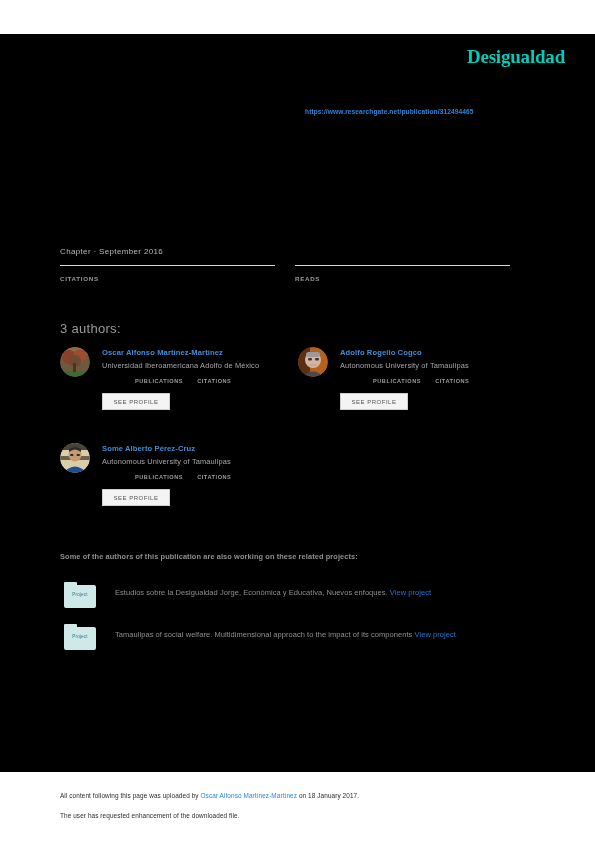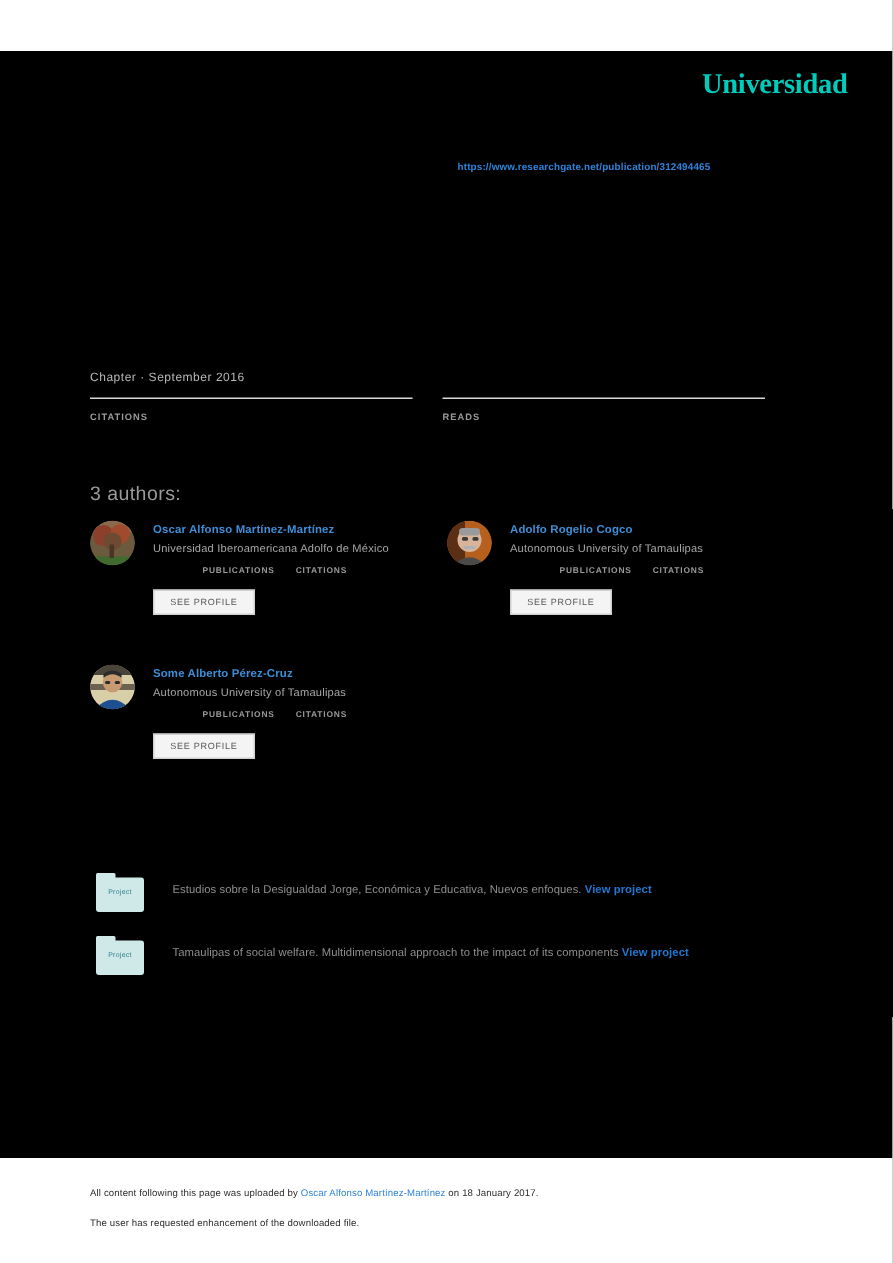--- a/index.html
+++ b/index.html
@@ -100,39 +100,39 @@
     background:#cfe9e9; border-radius:0 2px 2px 2px;
   }
   .proj-icon .glyph {
     position:absolute; left:0; top:10px; width:32px;
     text-align:center; font-size:4.6px; color:#2c7d8c; letter-spacing:0.2px;
   }
   .proj-text {
     position:absolute; left:51px; top:4px; width:405px;
     font-size:7.5px; color:#8f8f8f; line-height:13.5px; letter-spacing:0.05px;
   }
-  .proj-text .view-link { color:#1f78d1; font-weight:bold; }
+  .proj-text .view-link { color:#1f78d1; font-weight:normal; }
 
   
   .footer-line {
     position:absolute; left:60px;
     font-size:6.4px; color:#2b2b2b; letter-spacing:0.1px; white-space:nowrap;
   }
   .footer-line.l1 { top:792px; }
   .footer-line.l2 { top:812px; }
   .footer-line .uploader { color:#2e83d8; }
 </style>
 </head>
 <body>
 
 <div class="page">
 
   <div class="dark-region"></div>
 
-  <div class="rg-logo">Universidad</div>
+  <div class="rg-logo">Desigualdad</div>
 
   <div class="pub-url">https://www.researchgate.net/publication/312494465</div>
 
   <div class="chapter-line">Chapter · September 2016</div>
 
   <div class="stat-block left">
     <div class="stat-rule"></div>
     <div class="stat-label">CITATIONS</div>
   </div>
 
@@ -222,20 +222,21 @@
     </div>
     <div class="name">Some Alberto Pérez-Cruz</div>
     <div class="affil">Autonomous University of Tamaulipas</div>
     <div class="metrics">
       <span class="m-label">PUBLICATIONS</span>
       <span class="m-label">CITATIONS</span>
     </div>
     <div class="see-profile">SEE PROFILE</div>
   </div>
 
+  <div class="projects-intro">Some of the authors of this publication are also working on these related projects:</div>
 
   <div class="project-row" style="top:582px;">
     <div class="proj-icon">
       <div class="tab"></div>
       <div class="body"></div>
       <div class="glyph">Project</div>
     </div>
     <div class="proj-text">
       <span>Estudios sobre la Desigualdad Jorge, Económica y Educativa, Nuevos enfoques.</span>
       <span class="view-link">View project</span>

